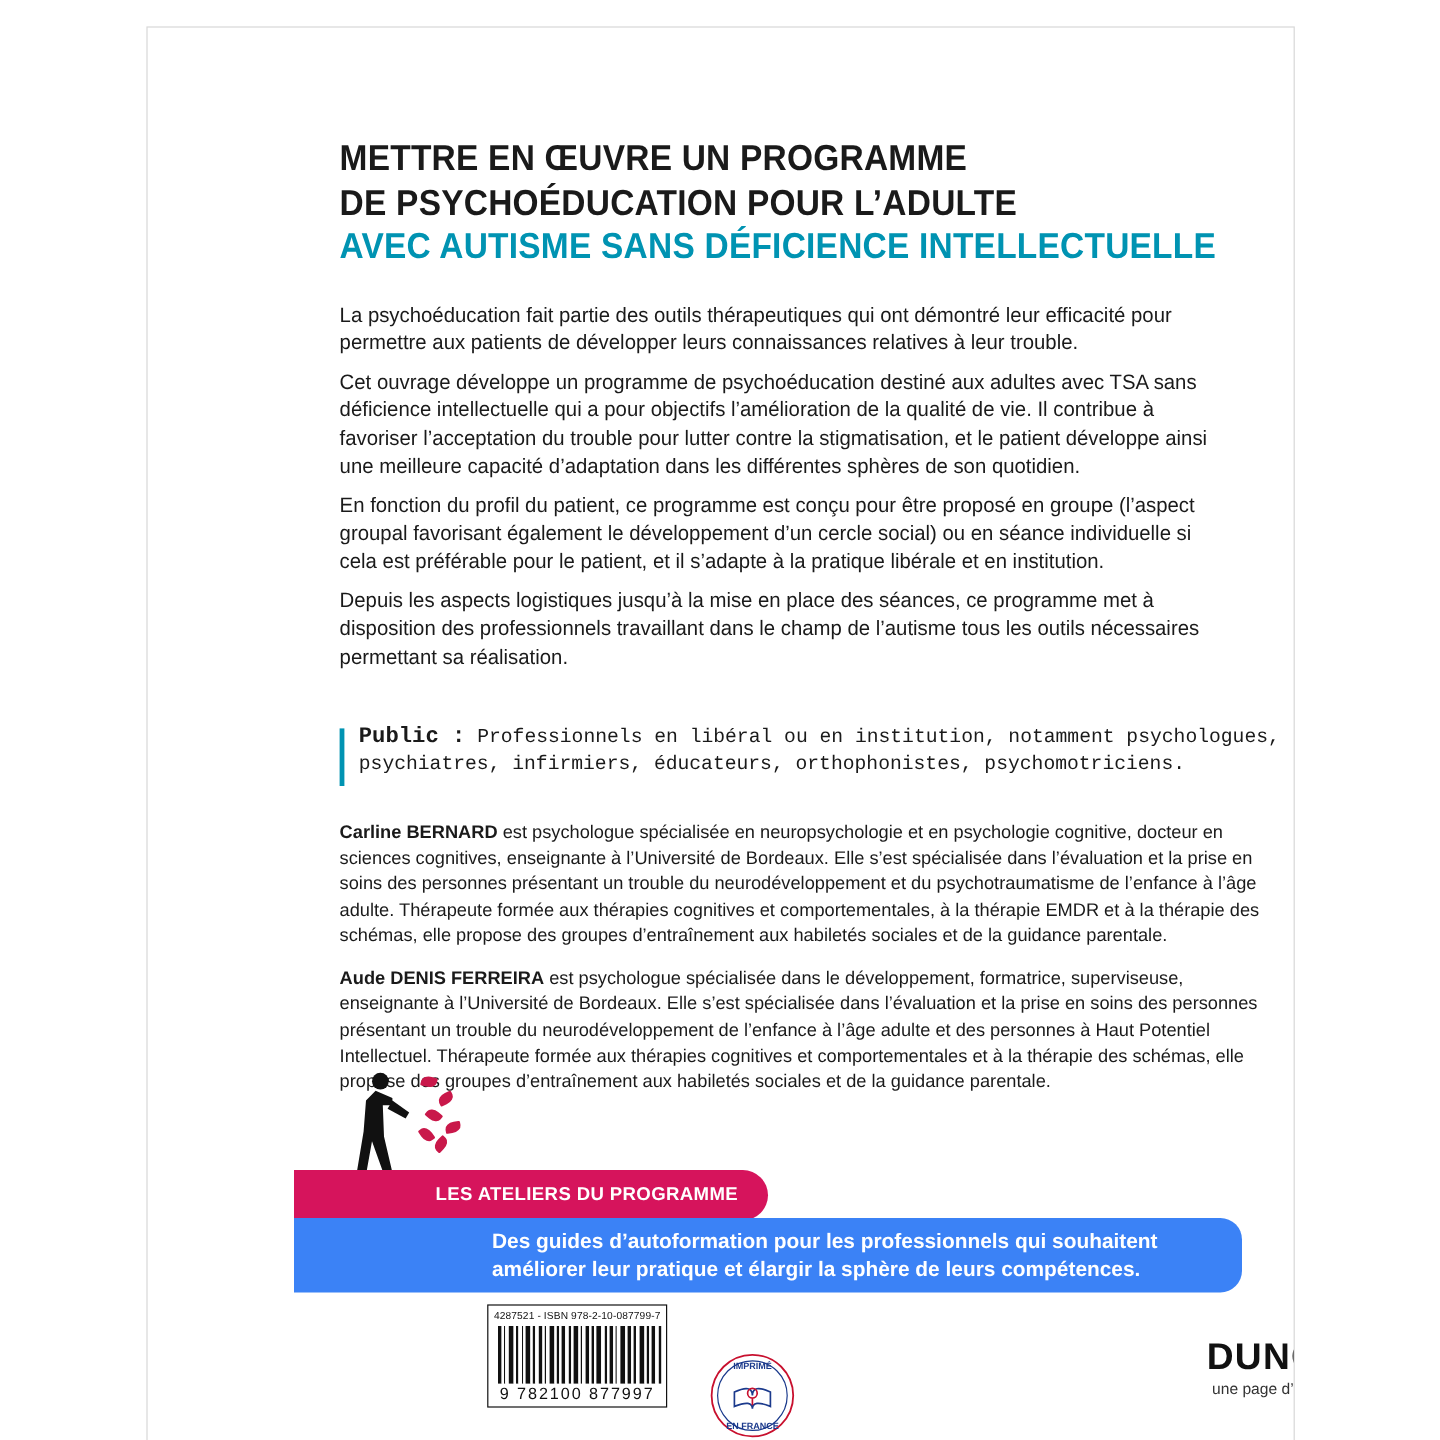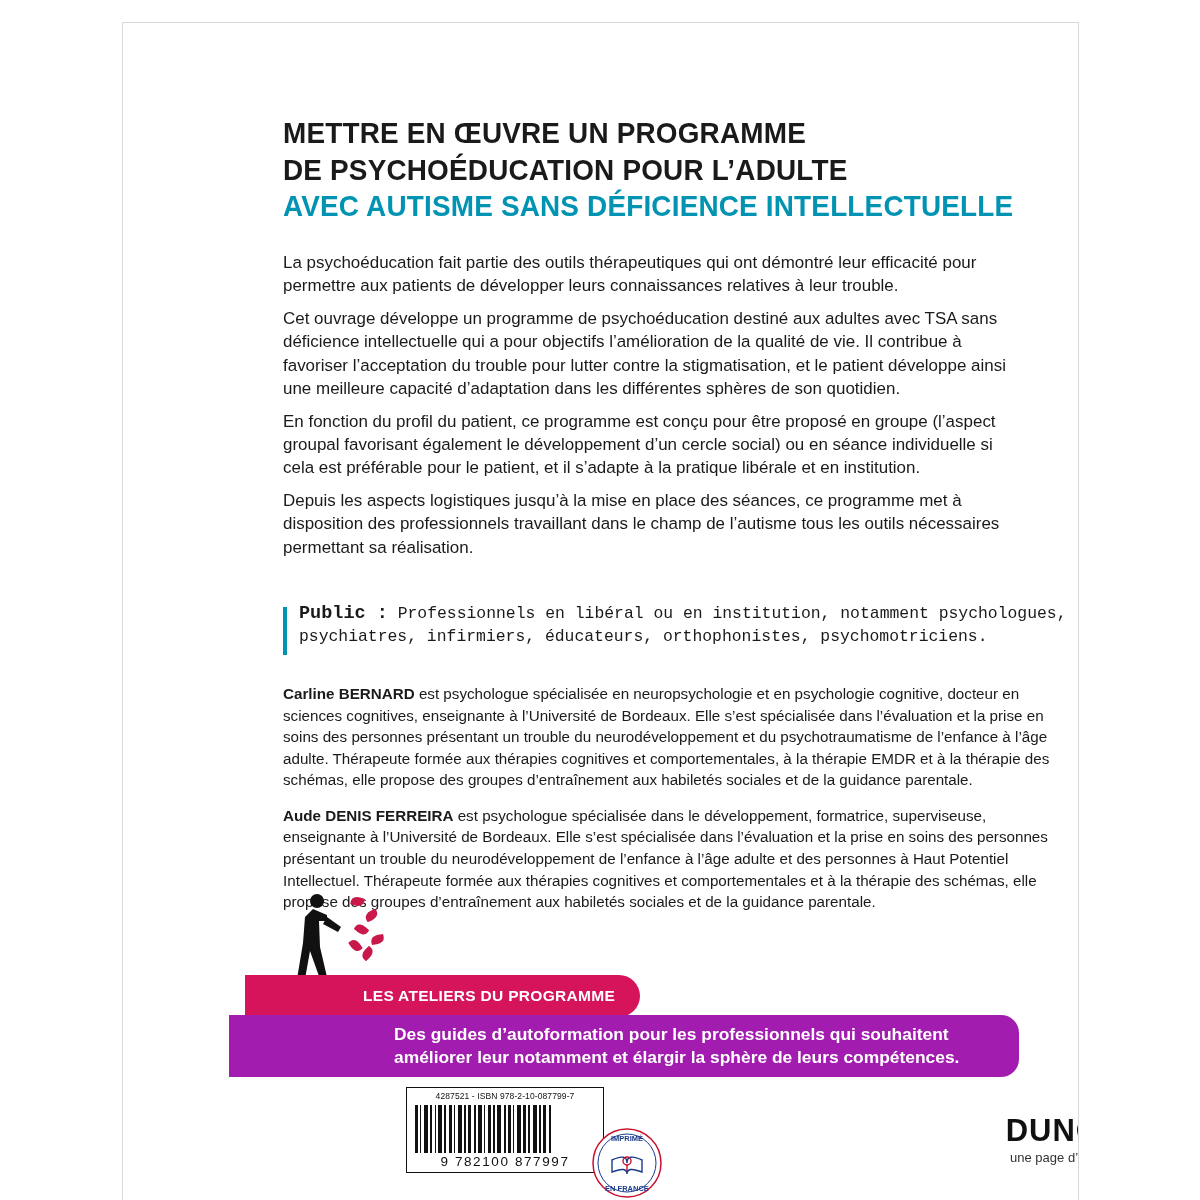--- a/index.html
+++ b/index.html
@@ -149,45 +149,45 @@
     position: absolute;
     left: 118px;
     top: 12px;
     color: #ffffff;
     font-weight: bold;
     font-size: 15.5px;
     letter-spacing: 0.3px;
   }
   .banner-blue {
     position: absolute;
-    left: 106px;
+    left: 122px;
     top: 992px;
     width: 790px;
     height: 62px;
-    background: #a21caf;
+    background: #3b82f6;
     border-top-right-radius: 18px;
     border-bottom-right-radius: 18px;
   }
   .banner-blue .line {
     position: absolute;
     left: 165px;
     color: #ffffff;
     font-weight: bold;
     font-size: 17.4px;
     white-space: nowrap;
   }
   .banner-blue .line1 { top: 9px; }
   .banner-blue .line2 { top: 32px; }
 
   
   .isbn-box {
     position: absolute;
     left: 283px;
     top: 1064px;
-    width: 198px;
+    width: 150px;
     height: 86px;
     border: 1px solid #111111;
     background: #ffffff;
     box-sizing: border-box;
   }
   .isbn-top {
     font-size: 8.5px;
     text-align: center;
     padding-top: 3px;
     letter-spacing: 0.1px;
@@ -288,21 +288,21 @@
       <div class="petal" style="left:88px; top:44px; transform:rotate(-10deg);"></div>
       <div class="petal" style="left:66px; top:50px; transform:rotate(55deg);"></div>
       <div class="petal" style="left:78px; top:58px; transform:rotate(-45deg);"></div>
     </div>
 
     <div class="banner-pink">
       <span>LES ATELIERS DU PROGRAMME</span>
     </div>
     <div class="banner-blue">
       <div class="line line1">Des guides d’autoformation pour les professionnels qui souhaitent</div>
-      <div class="line line2">améliorer leur notamment et élargir la sphère de leurs compétences.</div>
+      <div class="line line2">améliorer leur pratique et élargir la sphère de leurs compétences.</div>
     </div>
 
     <div class="isbn-box">
       <div class="isbn-top">4287521 - ISBN 978-2-10-087799-7</div>
       <div class="barcode">
         <i style="width:3px"></i>
           <i style="width:2px;background:#fff"></i>
           <i style="width:1px"></i>
           <i style="width:3px;background:#fff"></i>
         <i style="width:4px"></i>

